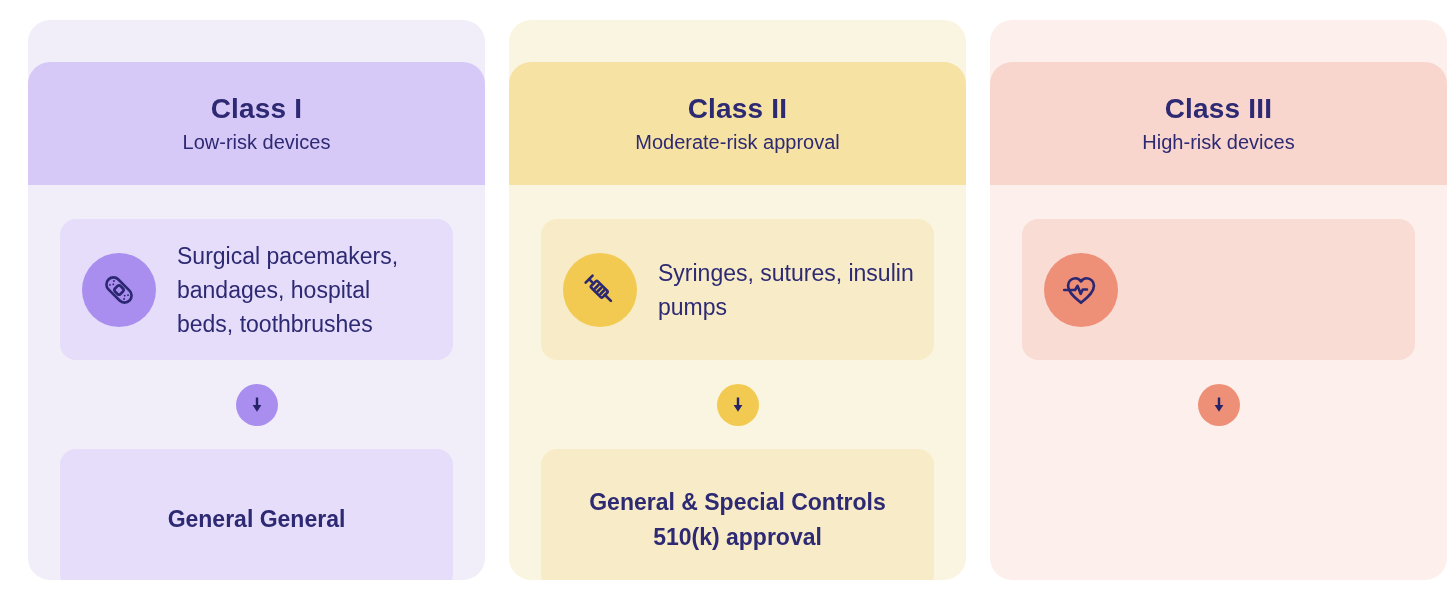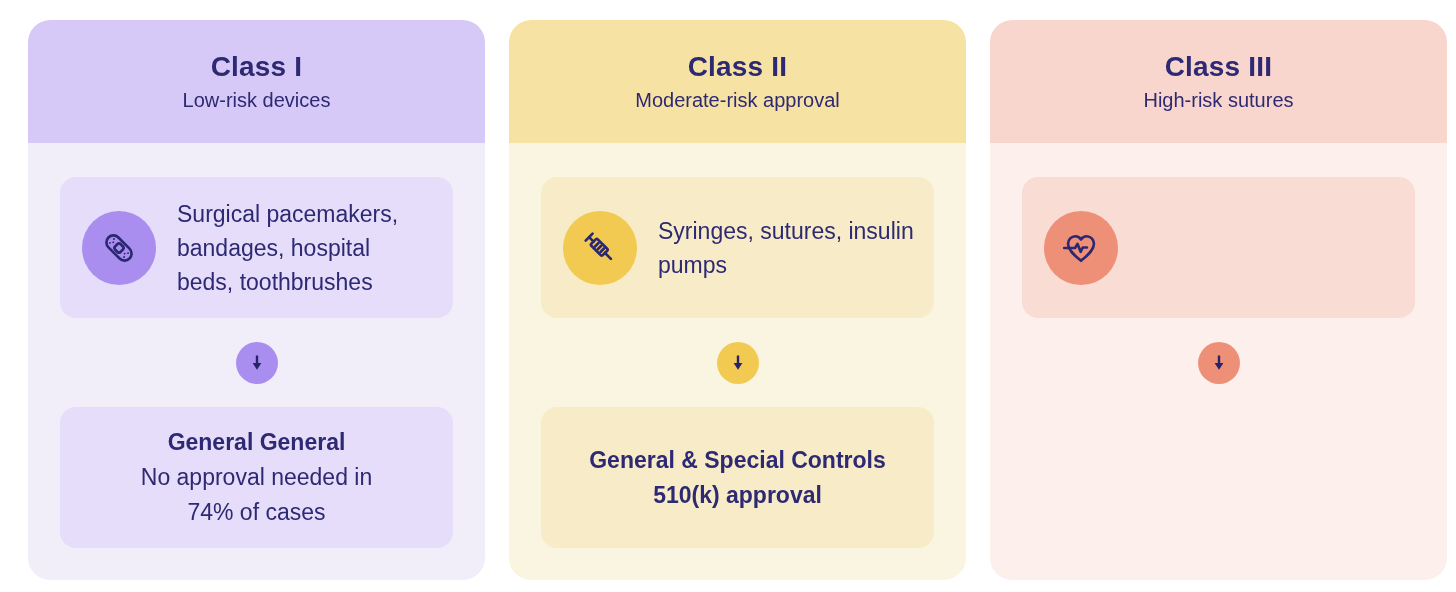--- a/index.html
+++ b/index.html
@@ -34,20 +34,21 @@
     height: 123px;
     background: var(--header);
     border-radius: 22px 22px 0 0;
     display: flex;
     flex-direction: column;
     align-items: center;
     justify-content: center;
     gap: 6px;
     color: #2d2973;
     flex: 0 0 auto;
+    margin-top: 42px;
   }
   .col-title {
     font-size: 28px;
     font-weight: bold;
     letter-spacing: 0.2px;
   }
   .col-subtitle {
     font-size: 20px;
   }
   .col-body {
@@ -156,22 +157,20 @@
       <div class="arrow-row">
         <div class="arrow-circle">
           <svg width="24" height="24" viewBox="0 0 24 24">
             <line x1="12" y1="4.5" x2="12" y2="13" stroke="#272368" stroke-width="2.4"></line>
             <path d="M7.6 12 L16.4 12 L12 18.8 Z" fill="#272368"></path>
           </svg>
         </div>
       </div>
       <div class="approval-box">
         <div class="approval-bold">General General</div>
-        <div class="approval-regular">No approval needed in
-74% of cases</div>
       </div>
     </div>
   </div>
 
   <div class="column" style="--header: #f6e3a3; --body: #faf5e0; --box: #f7ecc7; --accent: #f2ca52;">
     <div class="col-header">
       <div class="col-title">Class II</div>
       <div class="col-subtitle">Moderate-risk approval</div>
     </div>
     <div class="col-body">
@@ -204,21 +203,21 @@
         <div class="approval-bold">General &amp; Special Controls
 510(k) approval</div>
         <div class="approval-regular"></div>
       </div>
     </div>
   </div>
 
   <div class="column" style="--header: #f8d6ce; --body: #fdf0ec; --box: #f9dcd4; --accent: #ee9078;">
     <div class="col-header">
       <div class="col-title">Class III</div>
-      <div class="col-subtitle">High-risk sutures</div>
+      <div class="col-subtitle">High-risk devices</div>
     </div>
     <div class="col-body">
       <div class="example-box">
         <div class="icon-circle">
           <svg width="42" height="42" viewBox="0 0 24 24" fill="none" stroke="#2b2770" stroke-width="1.5" stroke-linecap="round" stroke-linejoin="round">
             <path d="M12 19.3 C 9.2 16.8, 4.6 13.8, 4.6 9.6 C 4.6 7.1 6.5 5.3 8.8 5.3 C 10.2 5.3 11.3 6 12 7.1 C 12.7 6 13.8 5.3 15.2 5.3 C 17.5 5.3 19.4 7.1 19.4 9.6 C 19.4 13.8 14.8 16.8 12 19.3 Z"></path>
             <polyline points="2.4,12 8.6,12 10,9.6 11.8,14.2 13,11.7 15.4,11.7"></polyline>
           </svg>
         </div>
       </div>

